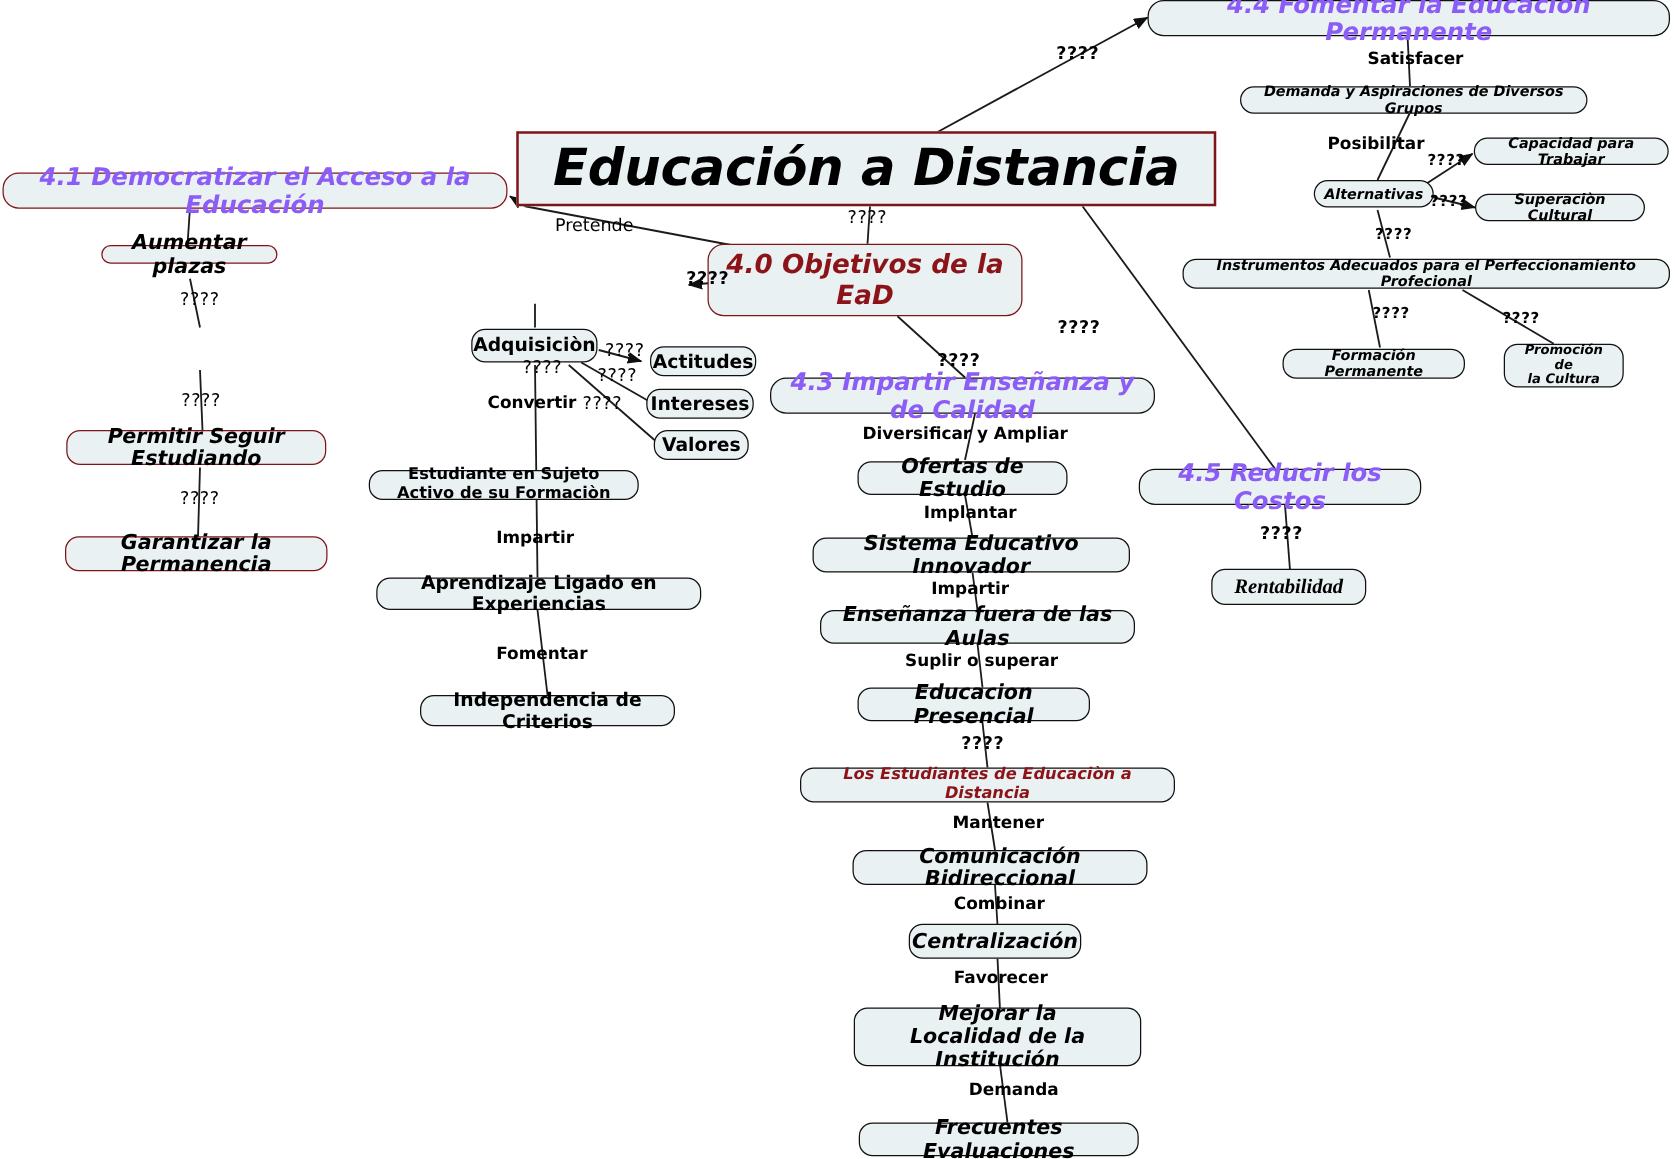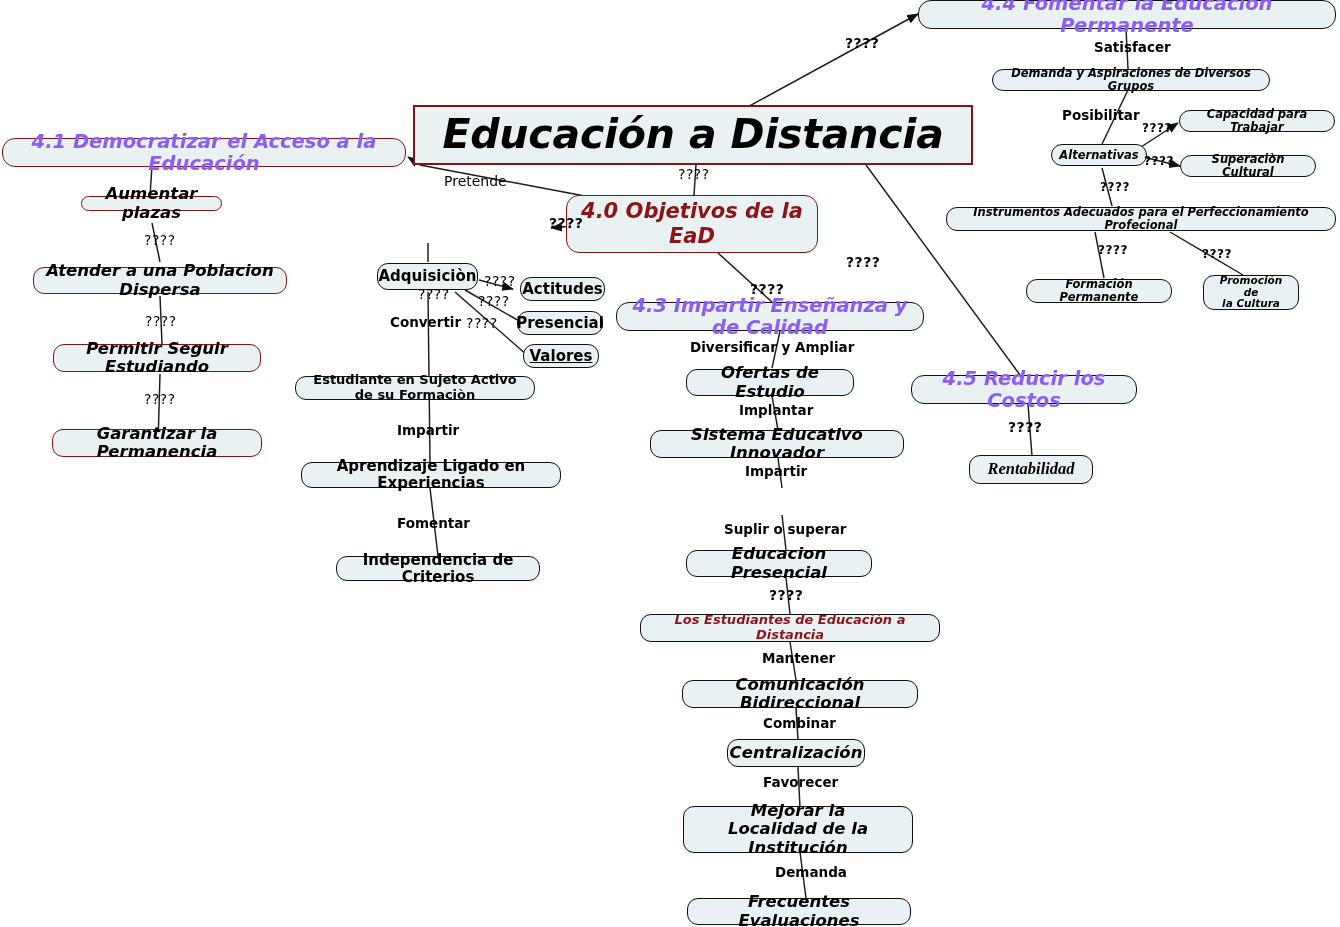--- a/index.html
+++ b/index.html
@@ -150,34 +150,34 @@
   <div class="node n-sect red navy" style="left:2px;top:138px;width:404px;height:29px;">4.1 Democratizar el Acceso a la Educación</div>
 
 
   <div class="node n-sect navy" style="left:616px;top:302px;width:308px;height:29px;">4.3 Impartir Enseñanza y de Calidad</div>
 
   <div class="node n-sect navy" style="left:918px;top:0px;width:418px;height:29px;">4.4 Fomentar la Educacion Permanente</div>
 
   <div class="node n-sect navy" style="left:911px;top:375px;width:226px;height:29px;">4.5 Reducir los Costos</div>
 
   <div class="node n-lg red" style="left:81px;top:196px;width:141px;height:15px;">Aumentar plazas</div>
-  <div class="node n-lg red" style="left:33px;top:267px;width:254px;height:27px;">Atender a una Poblacion Dispersa</div>
   <div class="node n-lg red" style="left:53px;top:344px;width:208px;height:28px;">Permitir Seguir Estudiando</div>
   <div class="node n-lg red" style="left:52px;top:429px;width:210px;height:28px;">Garantizar la Permanencia</div>
 
   <div class="node n-md upright" style="left:377px;top:263px;width:101px;height:27px;">Adquisiciòn</div>
   <div class="node n-md upright" style="left:520px;top:277px;width:85px;height:24px;">Actitudes</div>
-  <div class="node n-md upright" style="left:517px;top:311px;width:86px;height:24px;">Presencial</div>
-  <div class="node n-md upright" style="left:523px;top:344px;width:76px;height:24px;text-decoration:underline;">Valores</div>
-  <div class="node n-sm upright" style="left:295px;top:376px;width:240px;height:24px;">Estudiante en Sujeto Activo de su Formaciòn</div>
+  <div class="node n-md upright" style="left:517px;top:311px;width:86px;height:24px;">Intereses</div>
+  <div class="node n-md upright" style="left:523px;top:344px;width:76px;height:24px;">Valores</div>
+  <div class="node n-sm upright" style="left:295px;top:376px;width:216px;height:24px;">Estudiante en Sujeto Activo de su Formaciòn</div>
   <div class="node n-md upright" style="left:301px;top:462px;width:260px;height:26px;">Aprendizaje Ligado en Experiencias</div>
   <div class="node n-md upright" style="left:336px;top:556px;width:204px;height:25px;">Independencia de Criterios</div>
 
   <div class="node n-lg" style="left:686px;top:369px;width:168px;height:27px;">Ofertas de Estudio</div>
   <div class="node n-lg" style="left:650px;top:430px;width:254px;height:28px;">Sistema Educativo Innovador</div>
+  <div class="node n-lg" style="left:656px;top:488px;width:252px;height:27px;">Enseñanza fuera de las Aulas</div>
   <div class="node n-lg" style="left:686px;top:550px;width:186px;height:27px;">Educacion Presencial</div>
   <div class="node n-sm darkred" style="left:640px;top:614px;width:300px;height:28px;">Los Estudiantes de Educaciòn a Distancia</div>
   <div class="node n-lg" style="left:682px;top:680px;width:236px;height:28px;">Comunicación Bidireccional</div>
   <div class="node n-lg" style="left:727px;top:739px;width:138px;height:28px;">Centralización</div>
   <div class="node n-lg" style="left:683px;top:806px;width:230px;height:47px;">Mejorar la
 Localidad de la Institución</div>
   <div class="node n-lg" style="left:687px;top:898px;width:224px;height:27px;">Frecuentes Evaluaciones</div>
 
   <div class="node n-xs" style="left:992px;top:69px;width:278px;height:22px;text-align:center;">Demanda y Aspiraciones  de Diversos Grupos</div>
   <div class="node n-xs" style="left:1051px;top:144px;width:96px;height:22px;">Alternativas</div>

